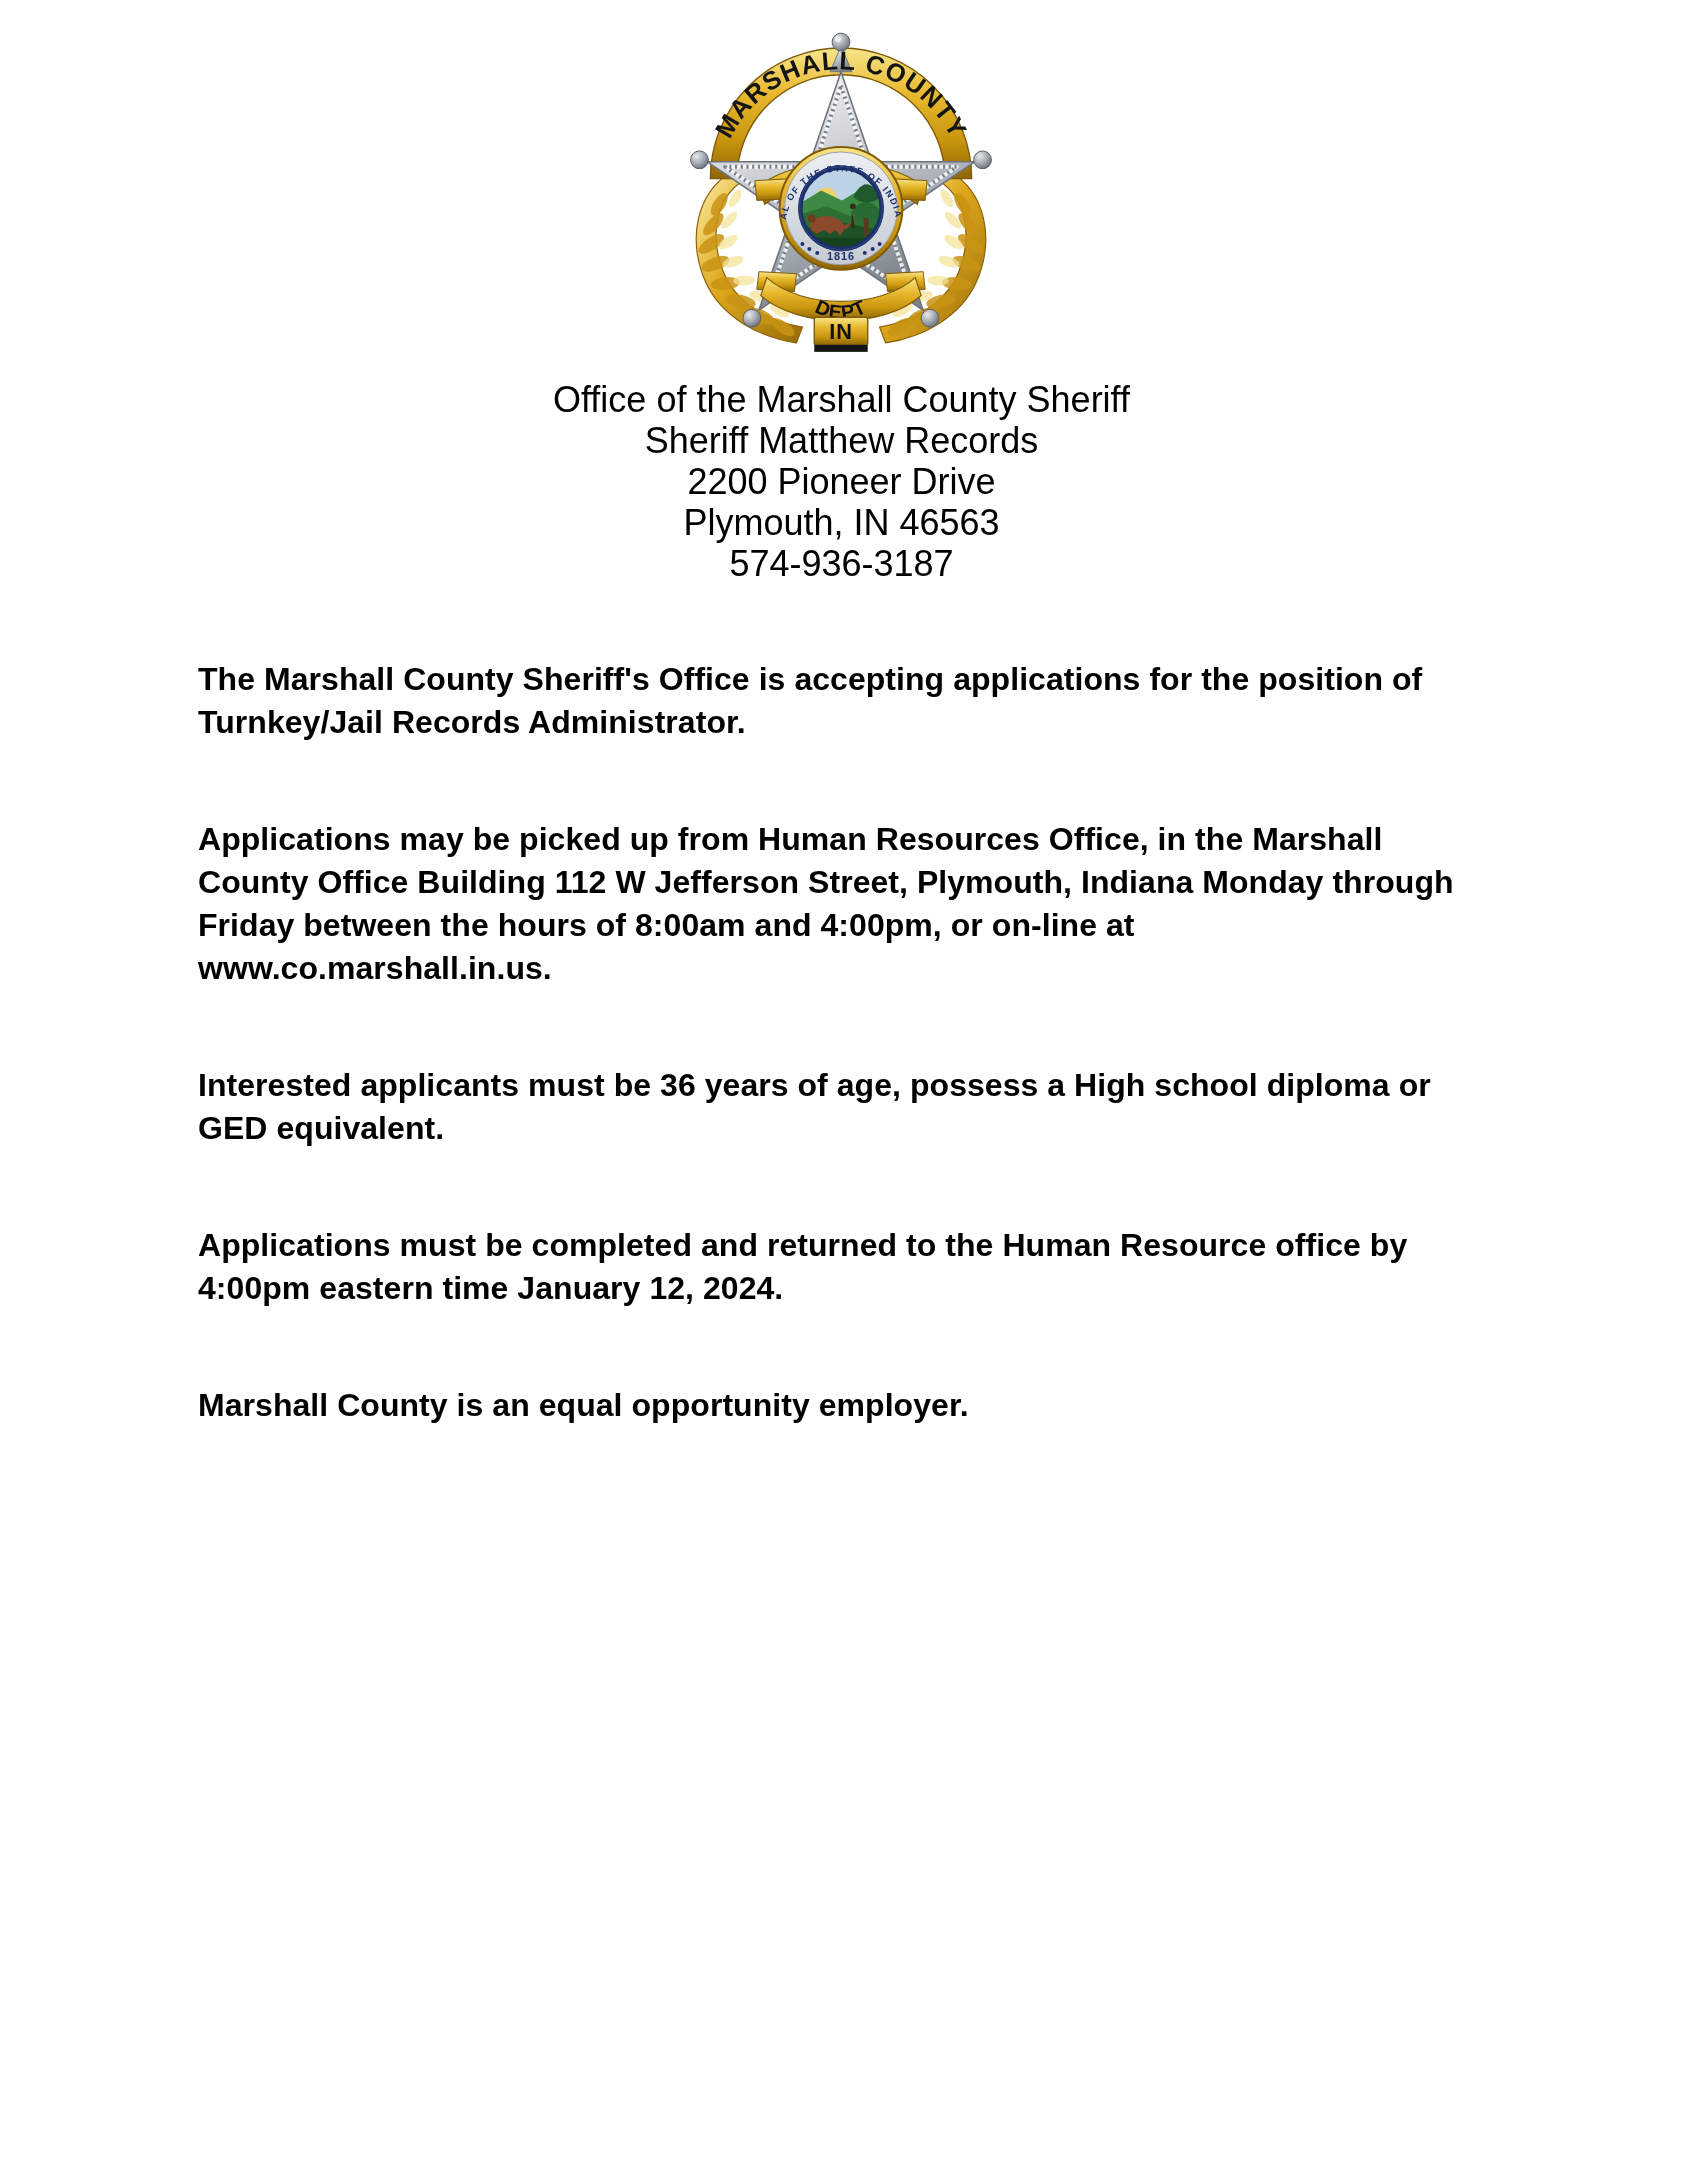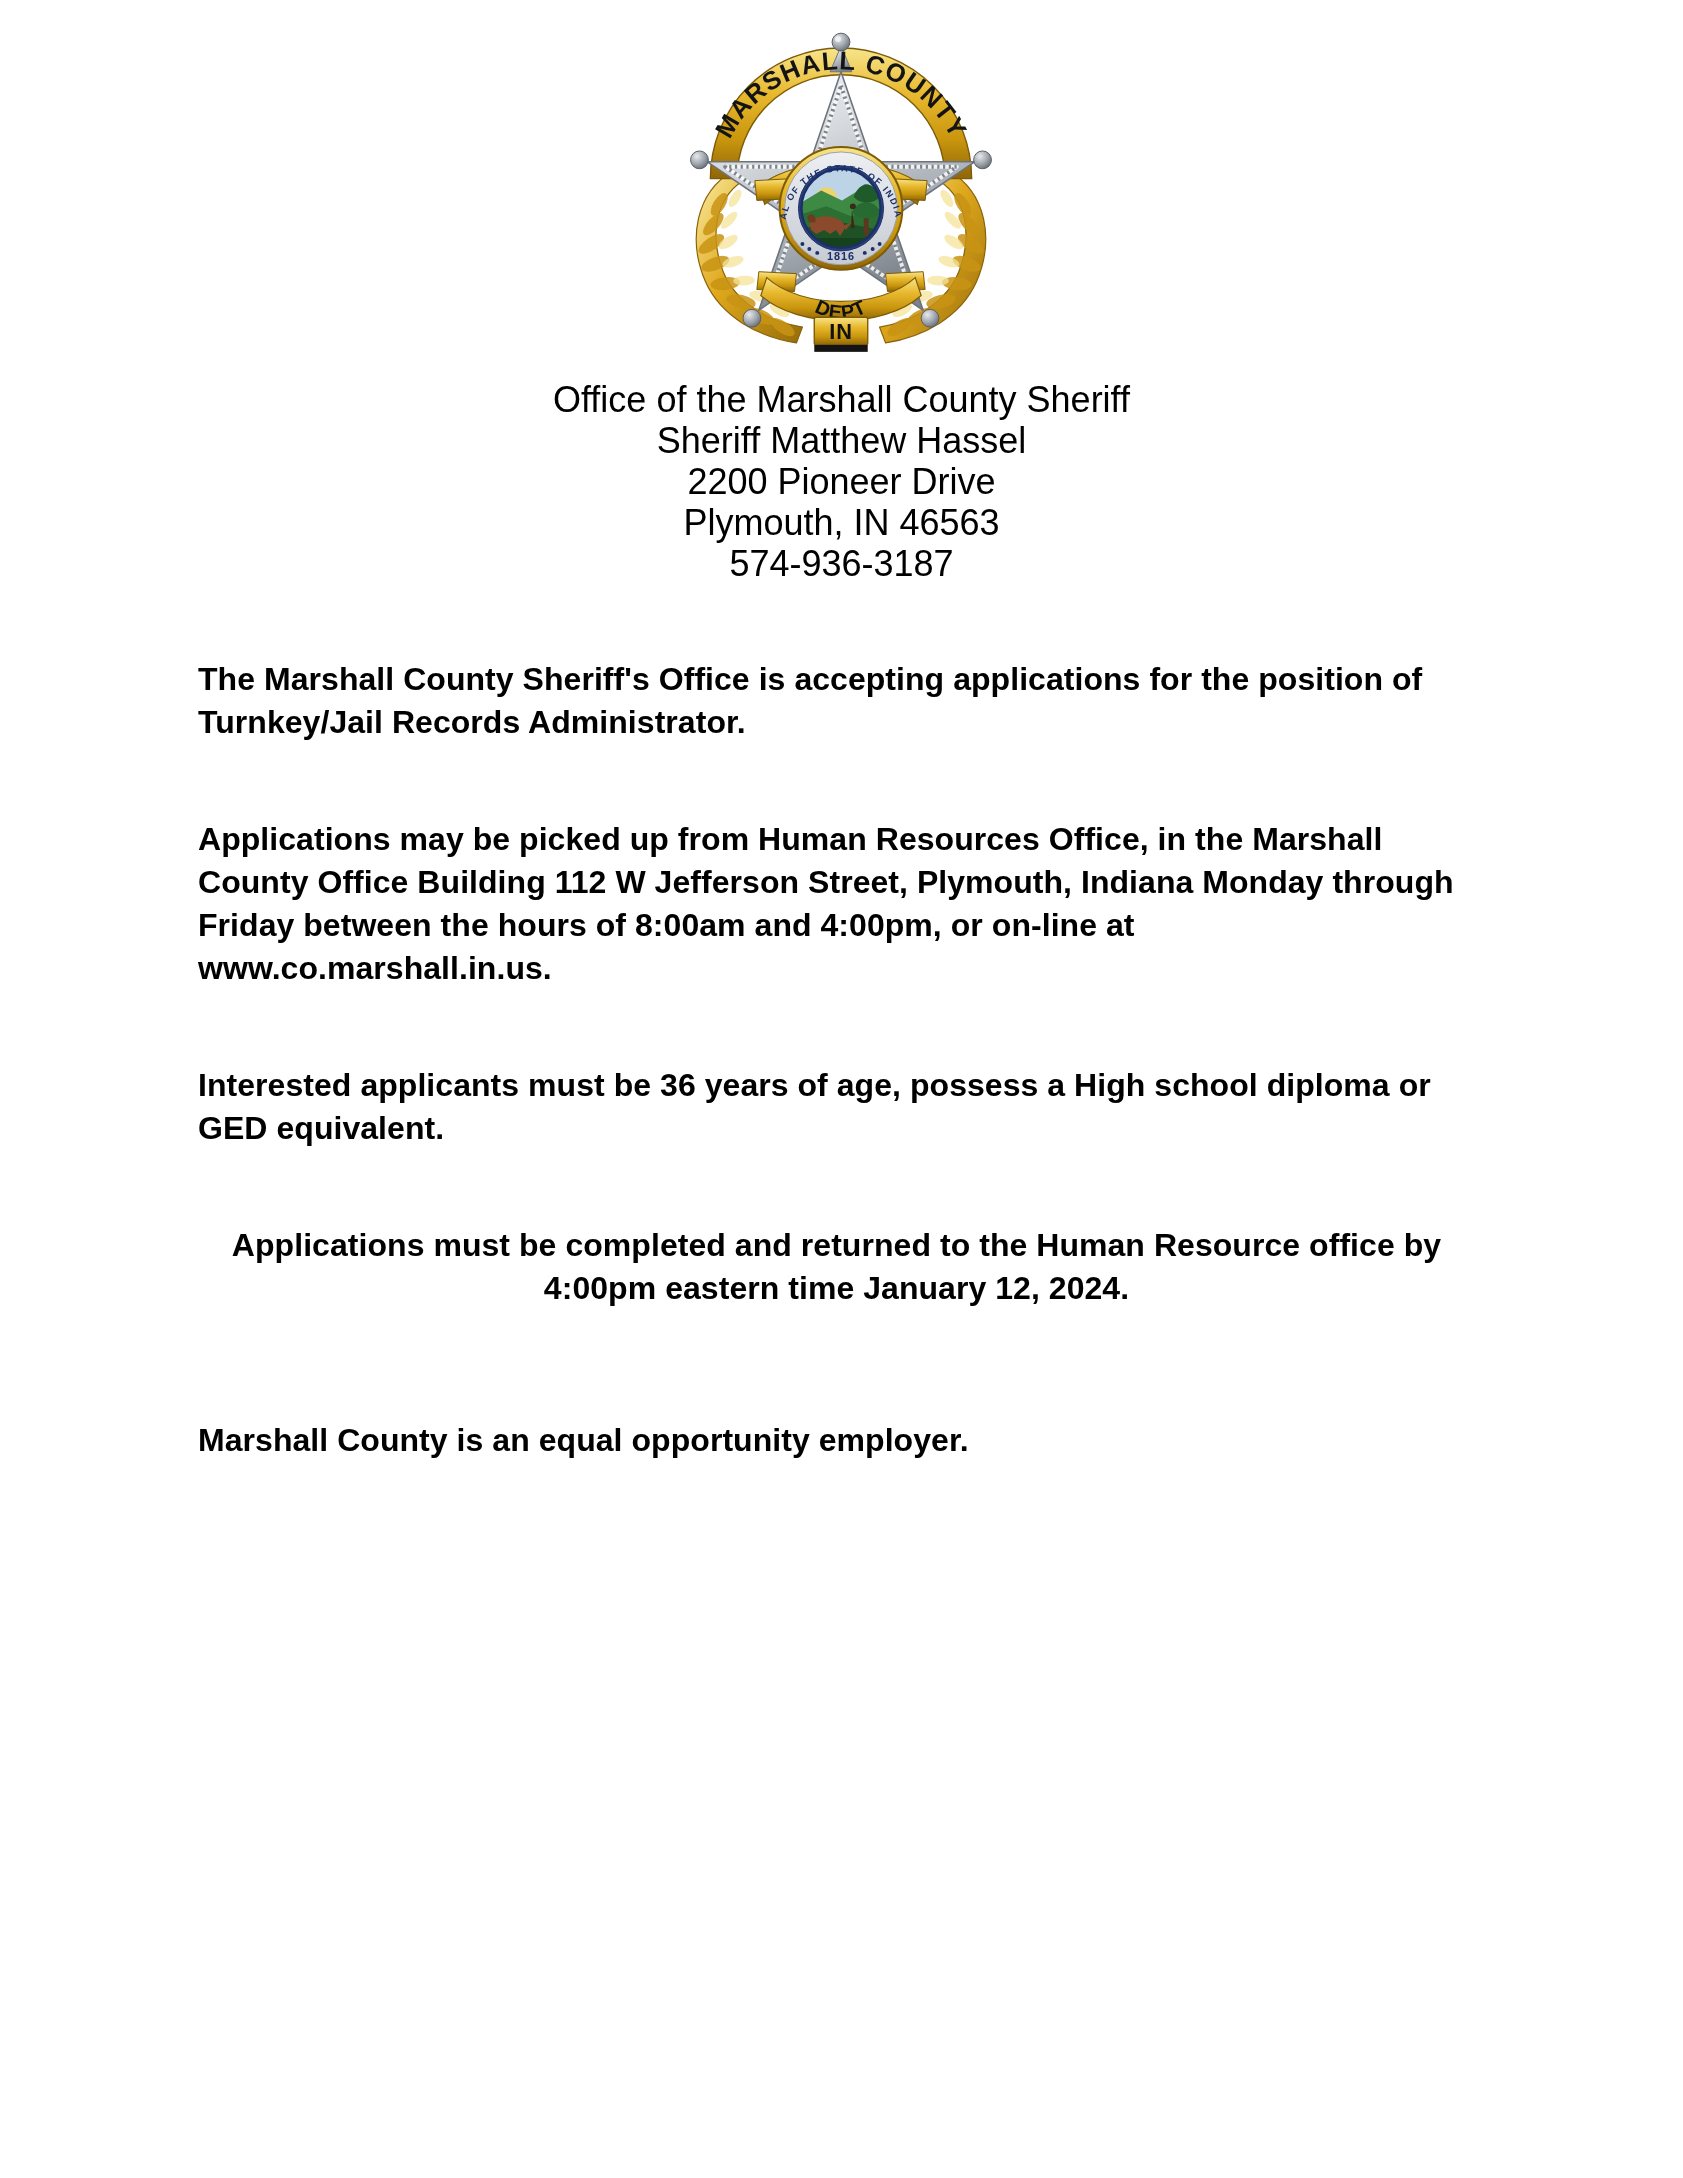--- a/index.html
+++ b/index.html
@@ -64,21 +64,21 @@
   }
   .para {
     font-family: "Liberation Sans", sans-serif;
     font-size: 32px;
     font-weight: bold;
     line-height: 43px;
     color: #000000;
     letter-spacing: 0.05px;
     margin: 0 0 74px 0;
   }
-  .para.tight { margin-bottom: 109px; text-align: center; }
+  .para.tight { margin-bottom: 74px; }
   .para:last-child { margin-bottom: 0; }
 </style>
 </head>
 <body>
 
 <div class="page">
 
   <div class="badge-wrap">
     <svg viewBox="0 0 390 330" xmlns="http://www.w3.org/2000/svg">
       <defs>
@@ -290,21 +290,21 @@
       </g>
 
       <text font-family="'Liberation Sans', sans-serif" font-size="26" font-weight="bold" fill="#141414" letter-spacing="1.2">
         <textPath href="#arcTop" startOffset="50%" text-anchor="middle">MARSHALL COUNTY</textPath>
       </text>
     </svg>
   </div>
 
   <div class="letterhead">
     <div class="lh-line">Office of the Marshall County Sheriff</div>
-    <div class="lh-line">Sheriff Matthew Hassel</div>
+    <div class="lh-line">Sheriff Matthew Records</div>
     <div class="lh-line">2200 Pioneer Drive</div>
     <div class="lh-line">Plymouth, IN 46563</div>
     <div class="lh-line">574-936-3187</div>
   </div>
 
   <div class="body-block">
     <p class="para">The Marshall County Sheriff's Office is accepting applications for the position of Turnkey/Jail Records Administrator.</p>
     <p class="para">Applications may be picked up from Human Resources Office, in the Marshall County Office Building 112 W Jefferson Street, Plymouth, Indiana Monday through Friday between the hours of 8:00am and 4:00pm, or on-line at www.co.marshall.in.us.</p>
     <p class="para">Interested applicants must be 36 years of age, possess a High school diploma or GED equivalent.</p>
     <p class="para tight">Applications must be completed and returned to the Human Resource office by 4:00pm eastern time January 12, 2024.</p>

